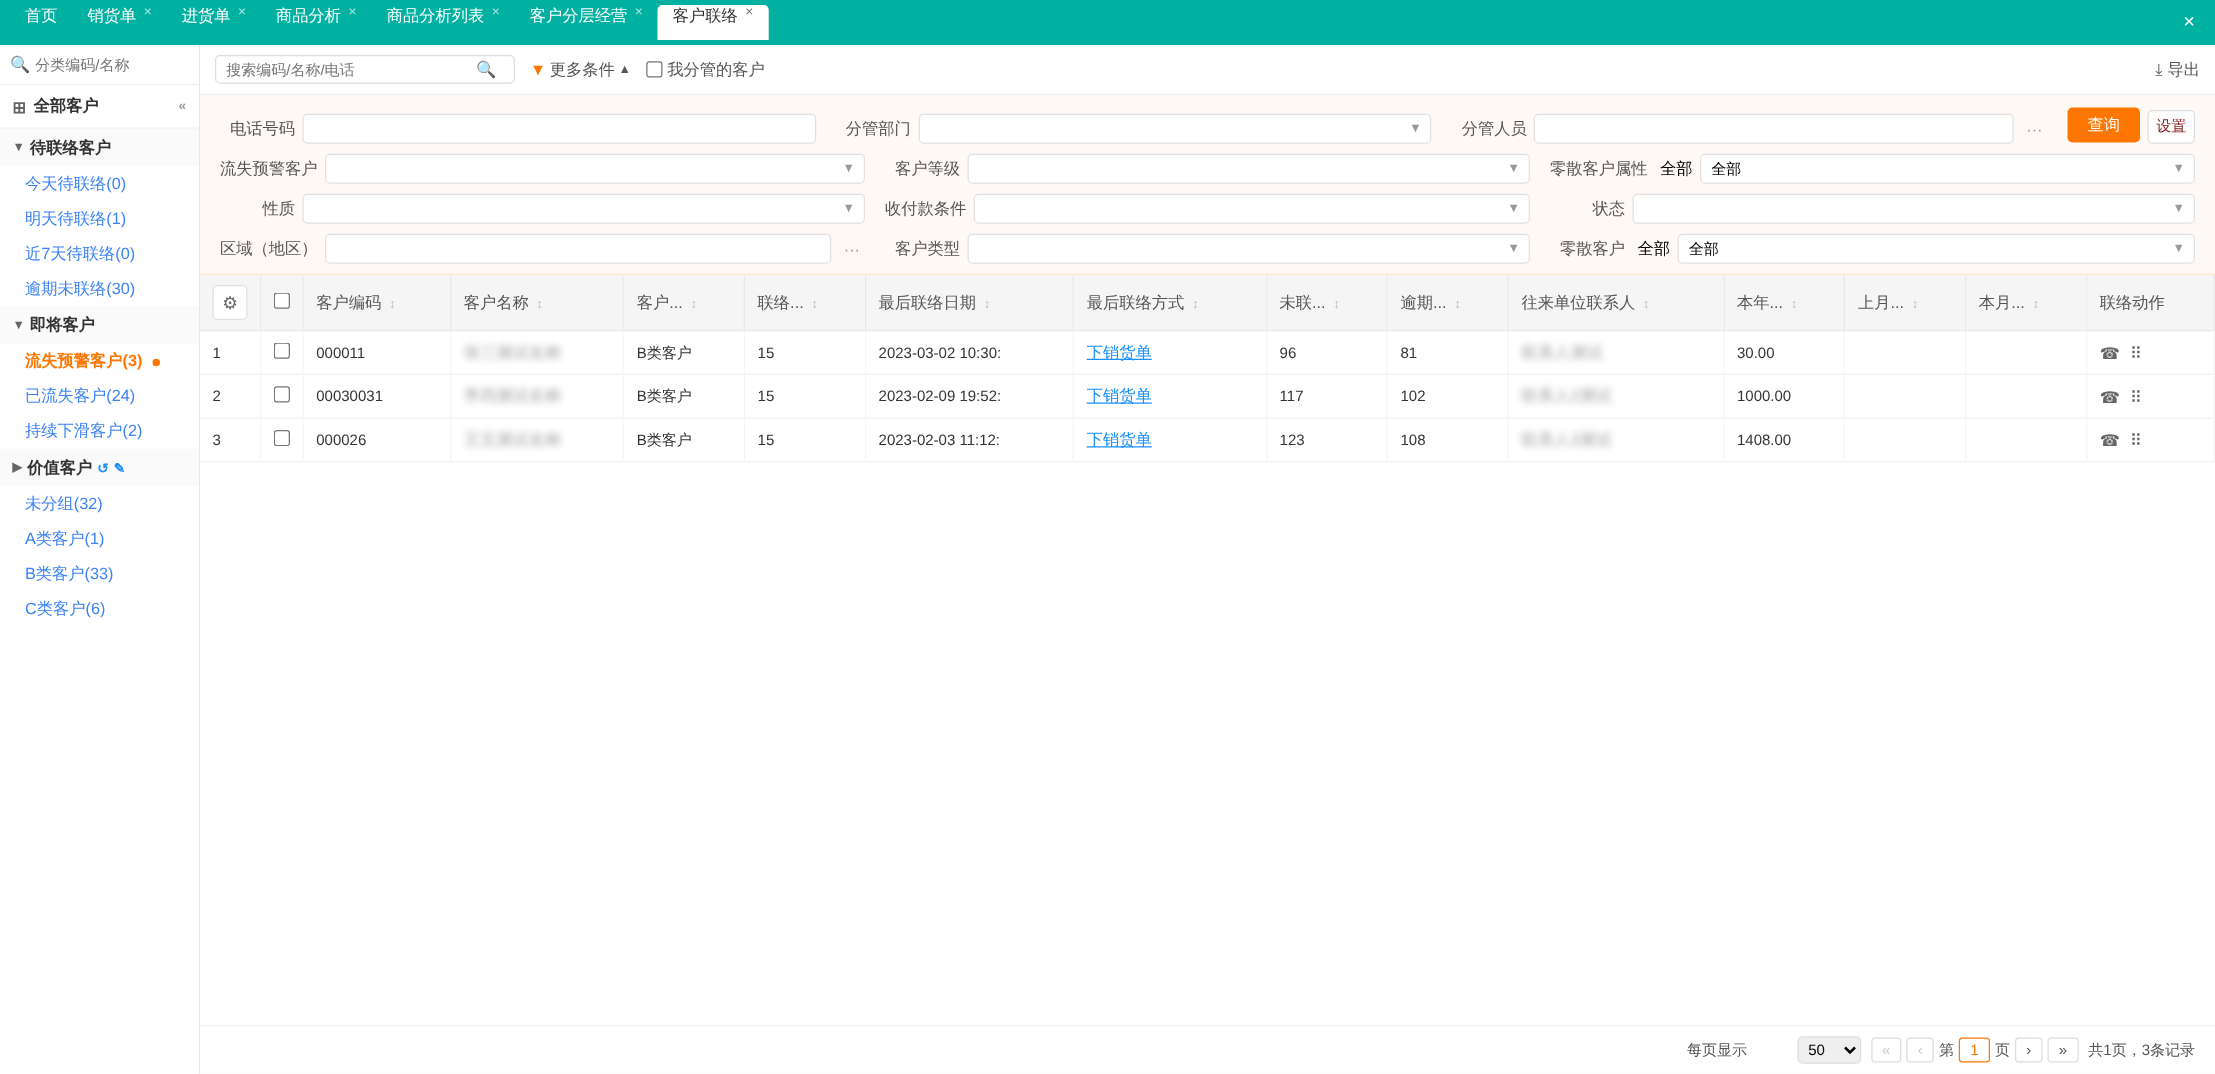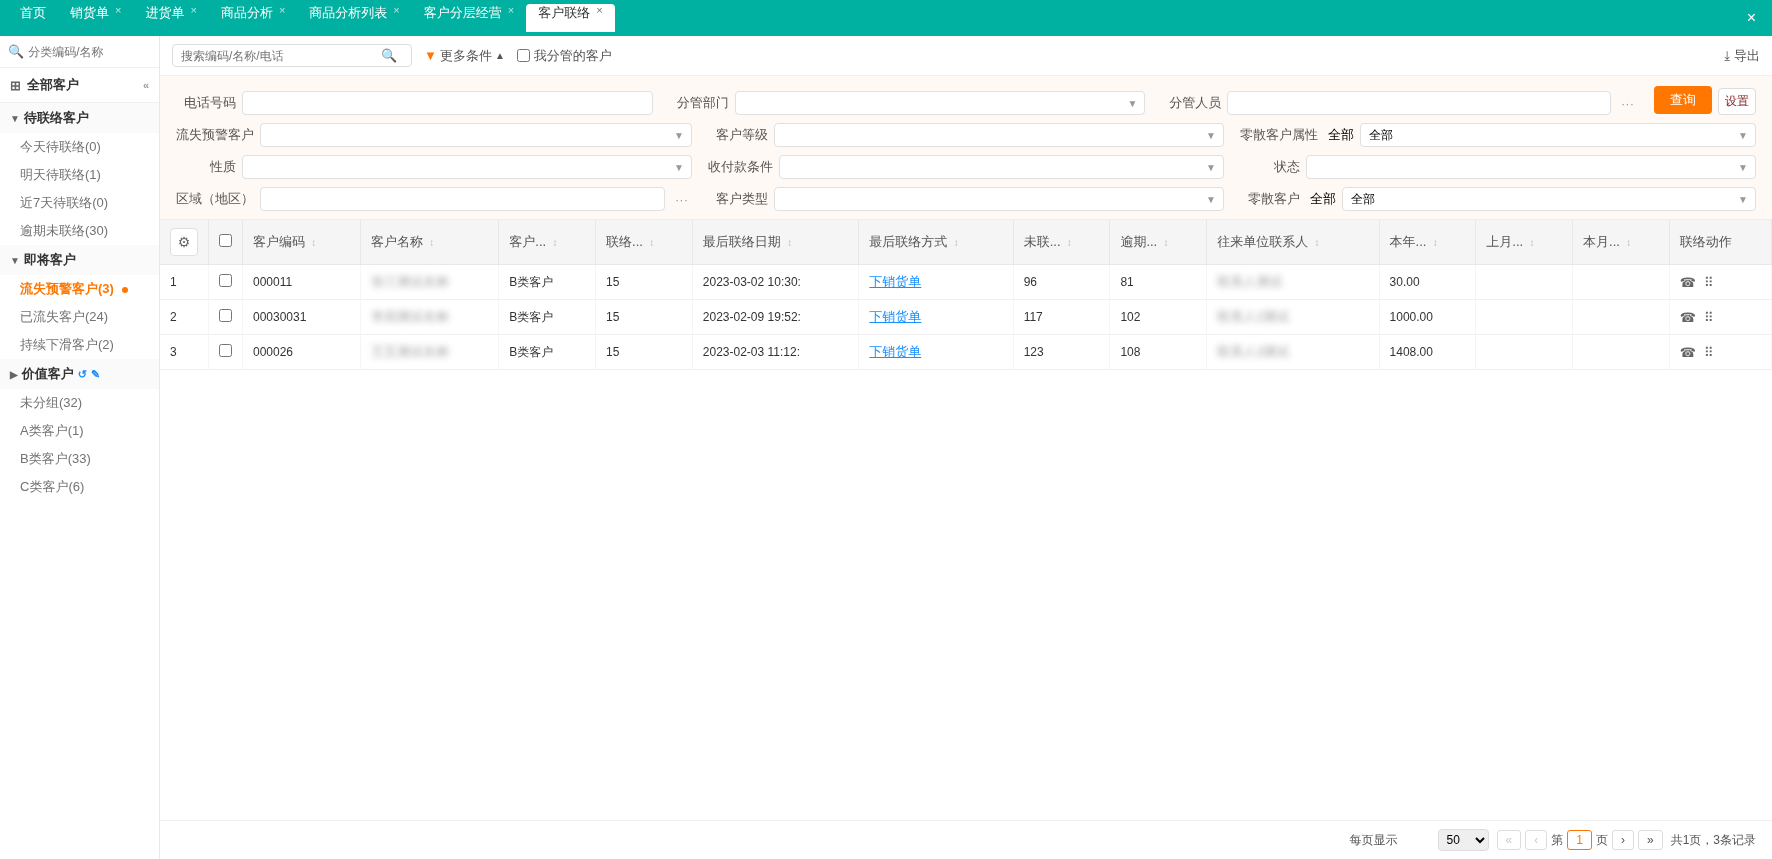--- a/index.html
+++ b/index.html
@@ -90,21 +90,21 @@
       padding: 6px 10px;
       color: #333;
       font-weight: bold;
       cursor: pointer;
       background: #fafafa;
     }
     .sidebar-group-title .arrow { margin-right: 4px; color: #666; font-size: 10px; }
 
     .sidebar-item {
       padding: 5px 10px 5px 20px;
-      color: #737373;
+      color: #3b82f6;
       cursor: pointer;
       white-space: nowrap;
       overflow: hidden;
       text-overflow: ellipsis;
     }
     .sidebar-item.active {
       color: #ff7700;
       font-weight: bold;
     }
     .sidebar-item .orange-dot {

